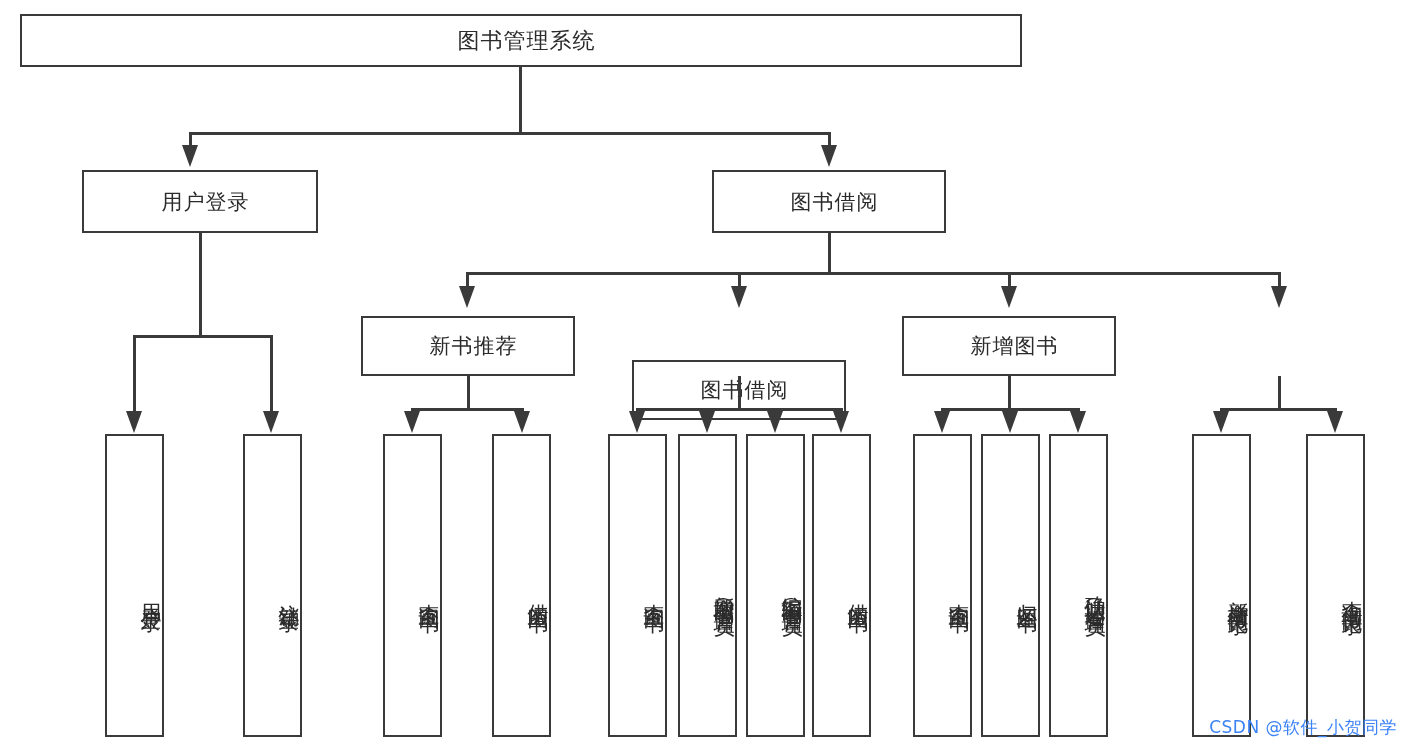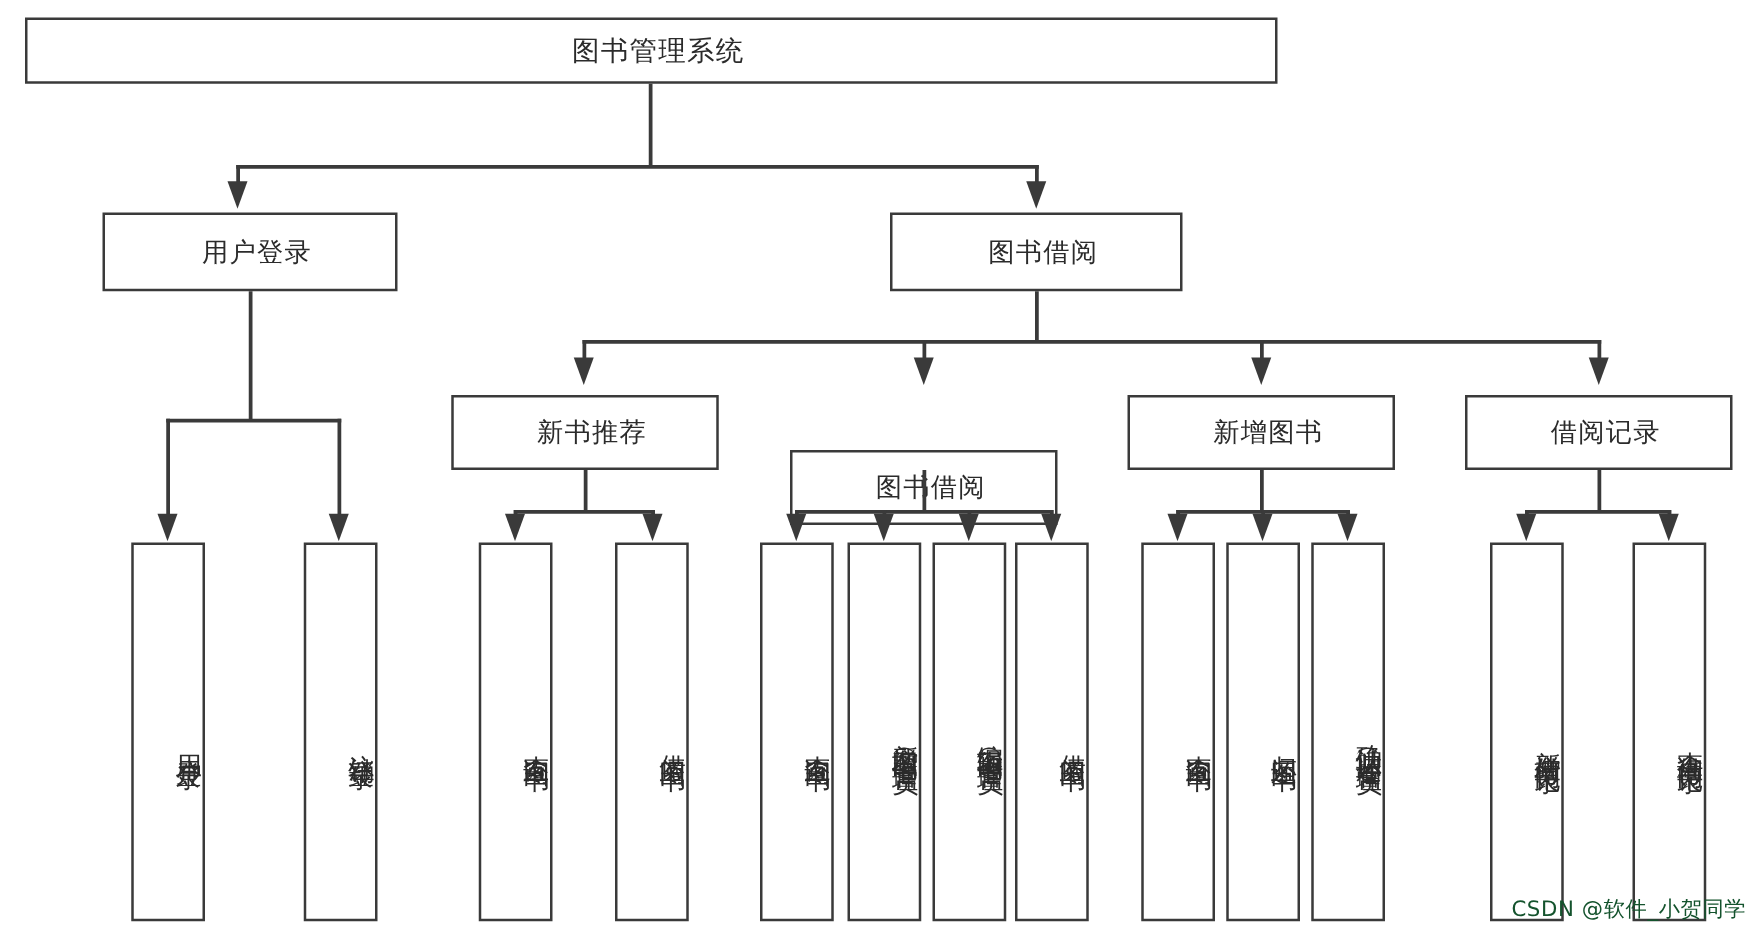--- a/index.html
+++ b/index.html
@@ -60,21 +60,21 @@
     height: 0;
     border-left: 8px solid transparent;
     border-right: 8px solid transparent;
     border-top: 22px solid #3a3a3a;
   }
   #watermark {
     position: absolute;
     right: 8px;
     bottom: 8px;
     font-size: 17px;
-    color: #14532d;
+    color: #3b82f6;
     letter-spacing: 0.5px;
     white-space: nowrap;
     text-align: right;
   }
 </style>
 </head>
 <body>
 
 <div id="canvas">
 
@@ -116,23 +116,20 @@
   <div class="arrow" style="left:1271px; top:286px;"></div>
 
   <div class="node horiz" style="left:361px; top:316px; width:214px; height:60px;align-items:center;">
     <span>新书推荐</span>
   </div>
   <div class="node horiz" style="left:632px; top:316px; width:214px; height:60px;margin-top:44px;">
     <span>图书借阅</span>
   </div>
   <div class="node horiz" style="left:902px; top:316px; width:214px; height:60px;">
     <span>新增图书</span>
-  </div>
-  <div class="node horiz" style="left:1172px; top:316px; width:214px; height:60px;">
-    <span>借阅记录</span>
   </div>
 
   <div class="conn v" style="left:467px; top:376px; width:2.5px; height:34px;"></div>
   <div class="conn h" style="left:411px; top:408px; width:113px; height:2.5px;"></div>
   <div class="conn v" style="left:411px; top:408px; width:2.5px; height:6px;"></div>
   <div class="arrow" style="left:404px; top:411px;"></div>
   <div class="conn v" style="left:521px; top:408px; width:2.5px; height:6px;"></div>
   <div class="arrow" style="left:514px; top:411px;"></div>
 
   <div class="conn v" style="left:738px; top:376px; width:2.5px; height:34px;"></div>

